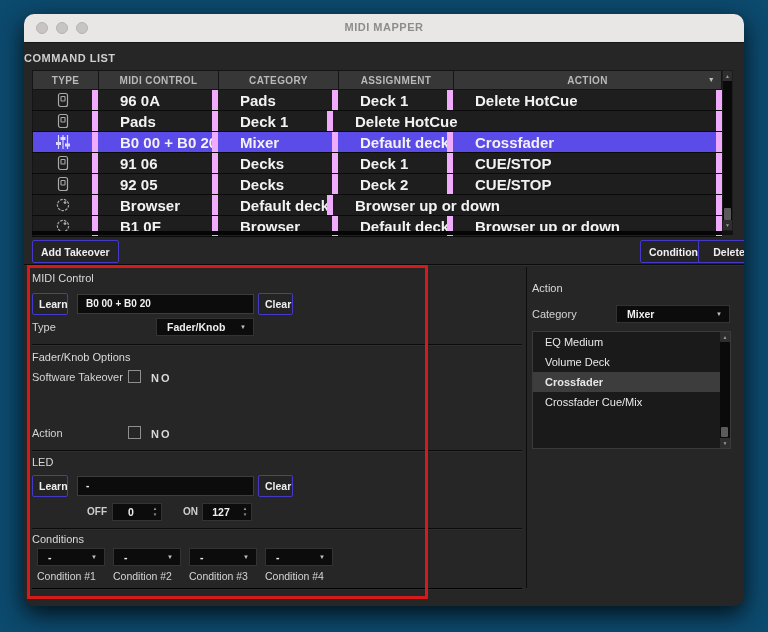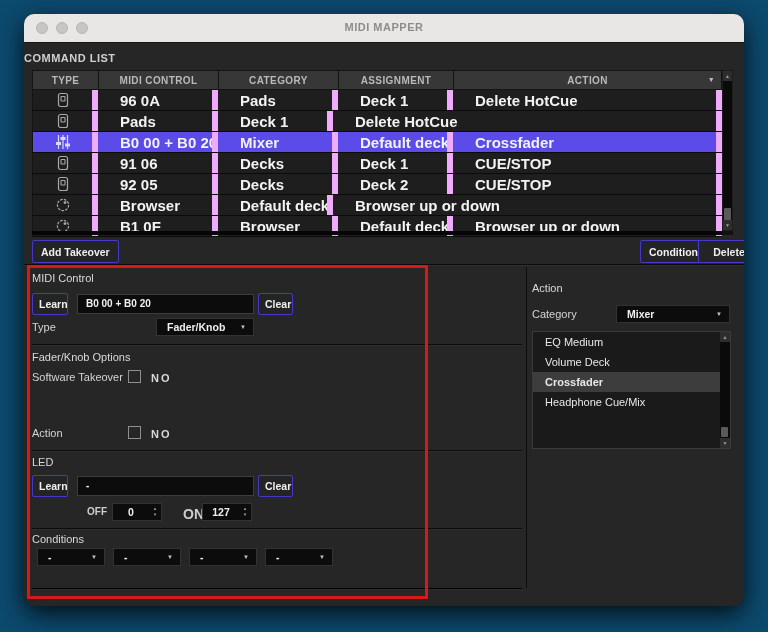--- a/index.html
+++ b/index.html
@@ -106,21 +106,21 @@
   .p-st-no{left:127px;top:358px;}
   .p-inv-lbl{left:8px;top:413px;}
   .p-inv-cb{left:104px;top:412px;}
   .p-inv-no{left:127px;top:414px;}
   .p-led-title{left:8px;top:442px;}
   .p-learn2{left:8px;top:461px;width:36px;}
   .p-field2{left:53px;top:462px;width:177px;}
   .p-clear2{left:234px;top:461px;width:35px;}
   .p-off-lbl{left:63px;top:492px;font-weight:bold;font-size:10px;color:#cfcfcf;}
   .p-spin-off{left:88px;top:489px;}
-  .p-on-lbl{left:159px;top:492px;font-weight:bold;font-size:14px;color:#cfcfcf;}
+  .p-on-lbl{left:159px;top:492px;font-weight:bold;font-size:10px;color:#cfcfcf;}
   .p-spin-on{left:178px;top:489px;}
   .p-cond-title{left:8px;top:519px;}
   .p-cond-row{left:0;top:534px;}
   .p-cond-labels{left:0;top:556px;}
   .p-action-title{left:508px;top:268px;}
   .p-cat-lbl{left:508px;top:294px;}
   .p-cat-dd{left:592px;top:291px;width:114px;}
 </style>
 </head>
 <body>
@@ -315,34 +315,40 @@
         </div>
         <div class="select" style="left: 165px; top: 0px; width: 68px;">
           <span class="val">-</span>
           <span class="arr">▼</span>
         </div>
         <div class="select" style="left: 241px; top: 0px; width: 68px;">
           <span class="val">-</span>
           <span class="arr">▼</span>
         </div>
       </div>
+    <div class="p-cond-labels" id="cond-labels" style="position:absolute;width:498px;height:14px;">
+        <div class="cond-label" style="left: 13px;">Condition #1</div>
+        <div class="cond-label" style="left: 89px;">Condition #2</div>
+        <div class="cond-label" style="left: 165px;">Condition #3</div>
+        <div class="cond-label" style="left: 241px;">Condition #4</div>
+      </div>
     <div class="sep sep4"></div>
 
     <div class="slbl p-action-title">Action</div>
     <div class="lbl p-cat-lbl">Category</div>
     <div class="select p-cat-dd">
       <span class="val">Mixer</span>
       <span class="arr">▼</span>
     </div>
     <div class="listbox">
       <div id="action-options">
           <div class="opt">EQ Medium</div>
           <div class="opt">Volume Deck</div>
           <div class="opt sel">Crossfader</div>
-          <div class="opt">Headphone Cue/Mix</div>
+          <div class="opt">Crossfader Cue/Mix</div>
         </div>
       <div class="list-scroll">
         <div class="sbtn sb-up">▲</div>
         <div class="sthumb"></div>
         <div class="sbtn sb-down">▼</div>
       </div>
     </div>
 
     <div class="annotation"></div>
   </div>

